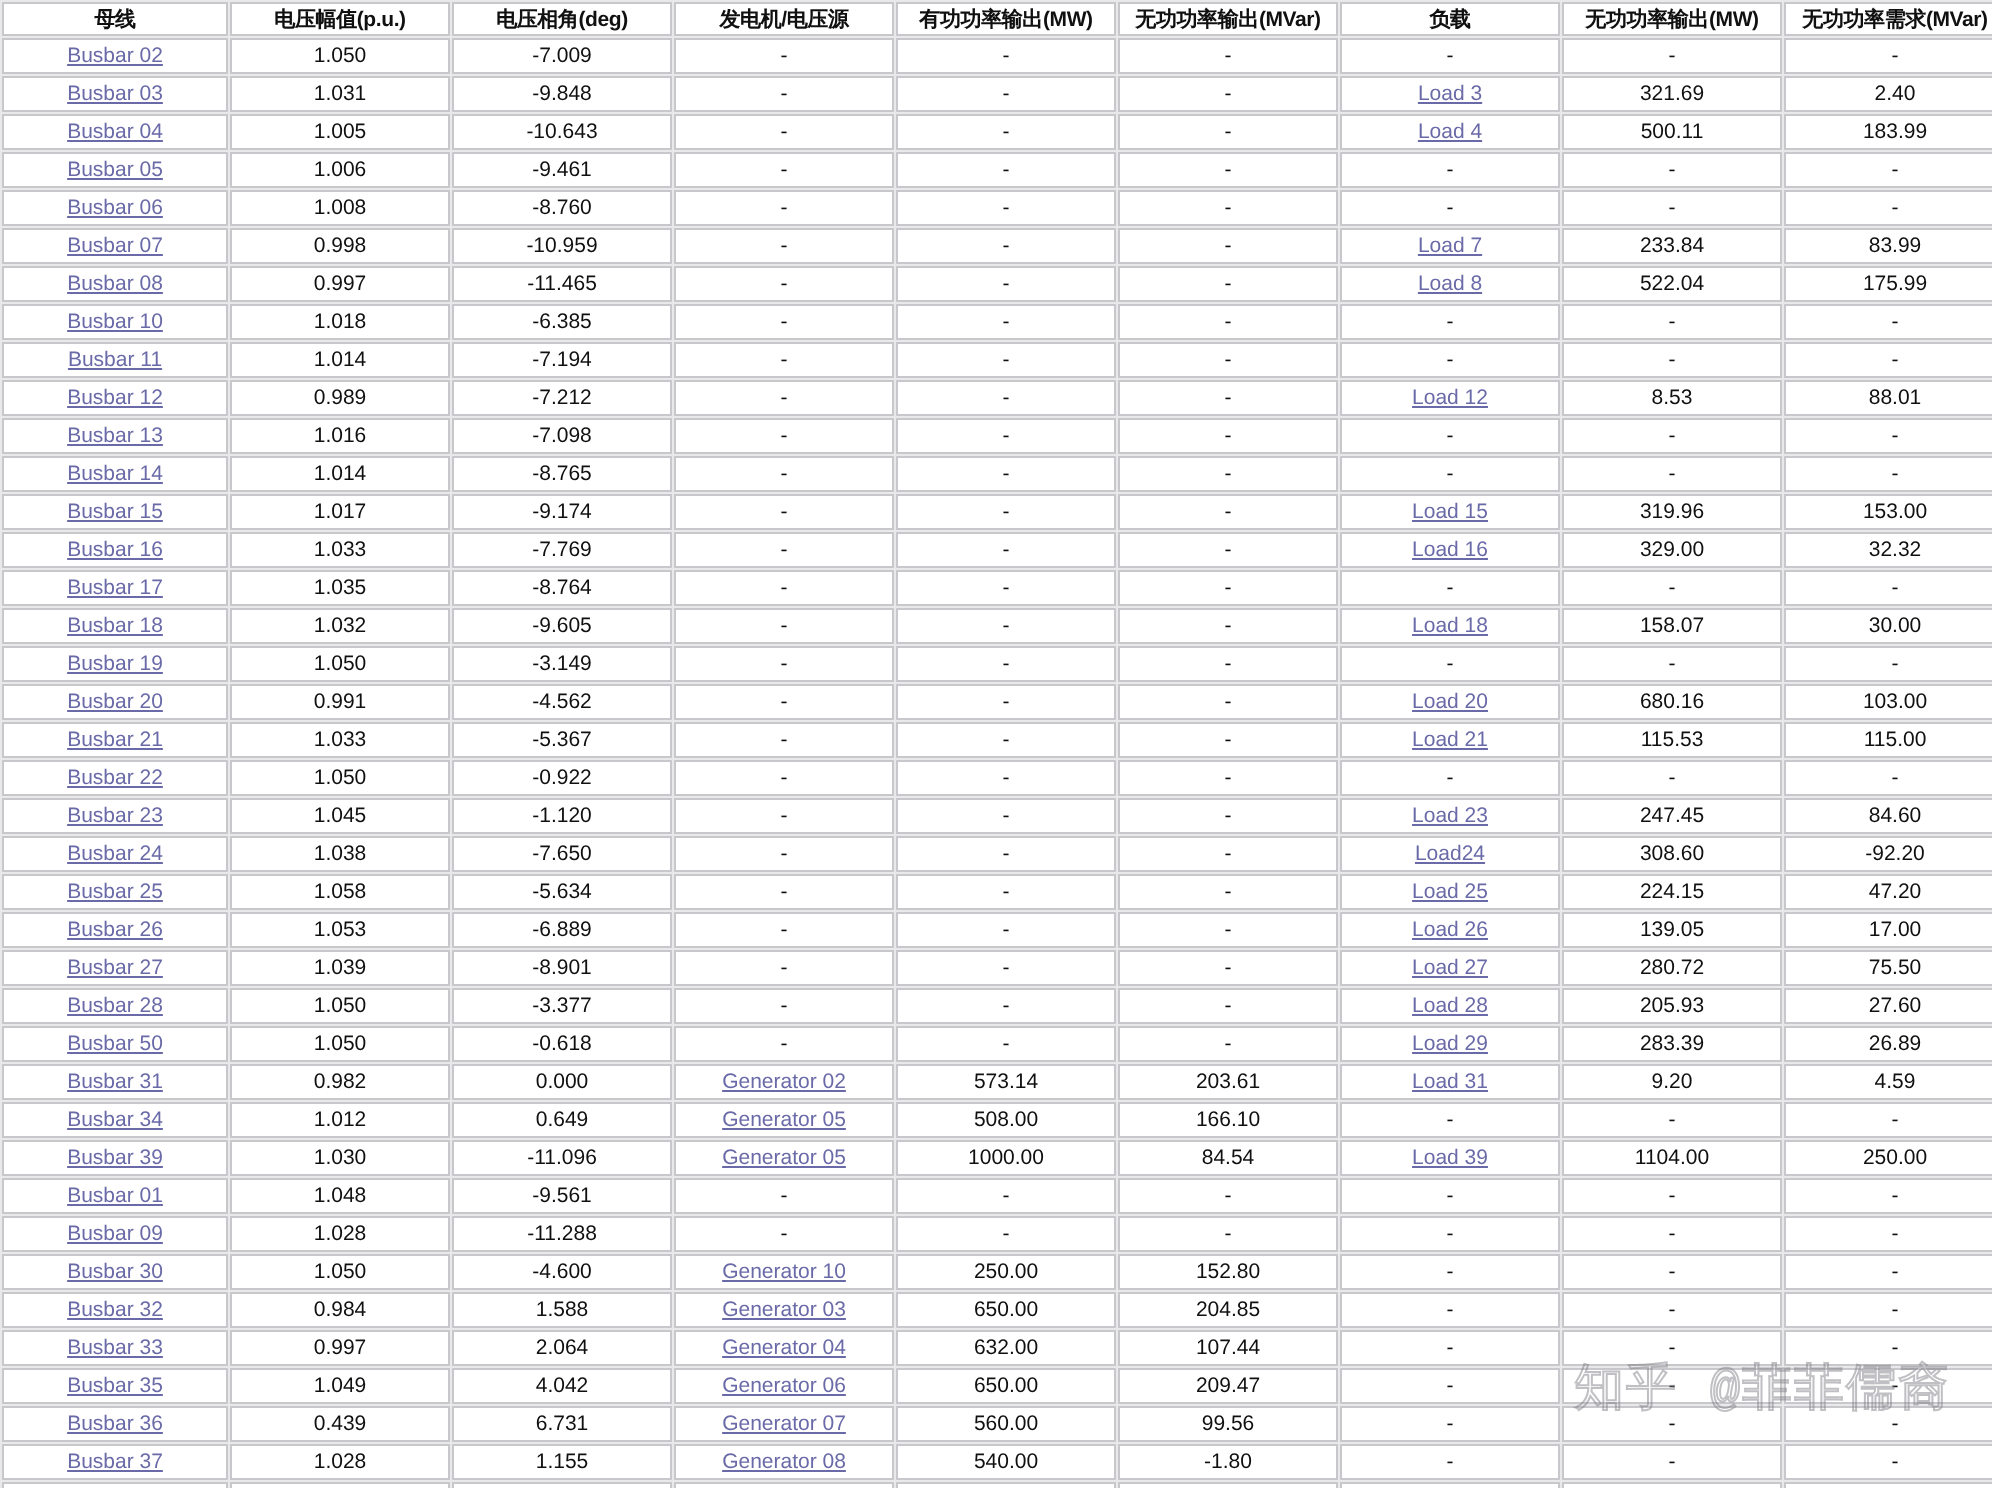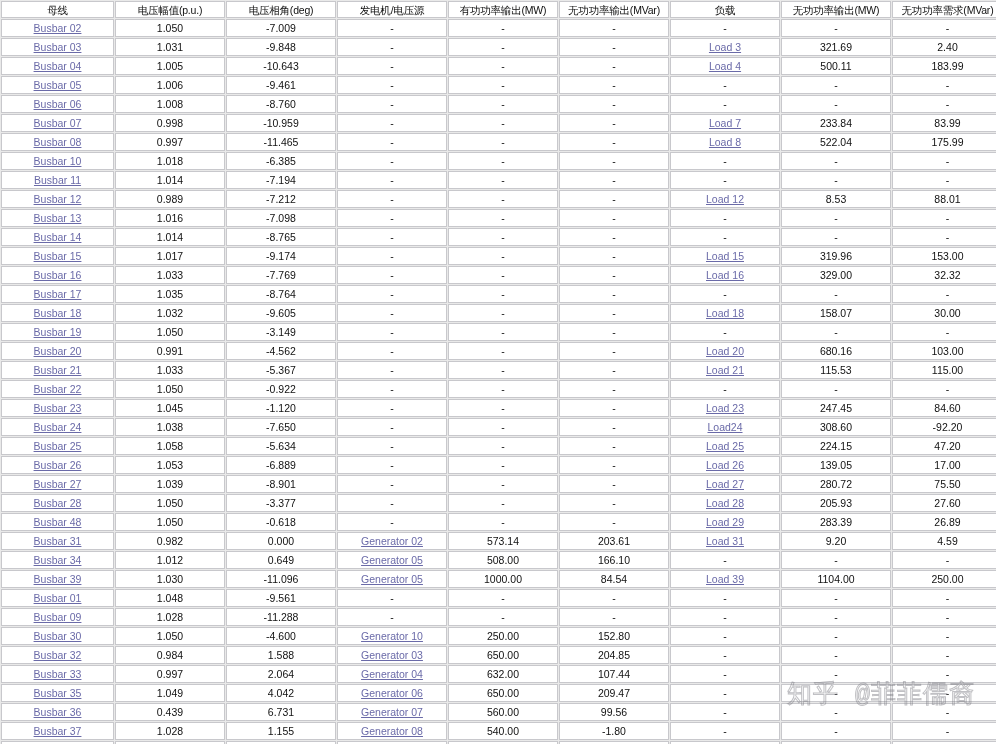--- a/index.html
+++ b/index.html
@@ -28,21 +28,21 @@
     font-size: 10.5px;
     font-weight: normal;
     text-align: center;
     vertical-align: middle;
     color: #101010;
     white-space: nowrap;
     overflow: hidden;
     line-height: 14px;
   }
   #grid thead th {
-    font-weight: normal;
+    font-weight: bold;
     font-size: 10.5px;
     height: 15px;
     letter-spacing: -0.2px;
   }
   .lnk {
     color: #6a6aa8;
     text-decoration: underline;
     cursor: pointer;
     font-size: 10.5px;
   }
@@ -387,21 +387,21 @@
         <td>1.050</td>
         <td>-3.377</td>
         <td class="dash">-</td>
         <td class="dash">-</td>
         <td class="dash">-</td>
         <td><span class="lnk">Load 28</span></td>
         <td>205.93</td>
         <td>27.60</td>
       </tr>
       <tr>
-        <td><span class="lnk">Busbar 48</span></td>
+        <td><span class="lnk">Busbar 50</span></td>
         <td>1.050</td>
         <td>-0.618</td>
         <td class="dash">-</td>
         <td class="dash">-</td>
         <td class="dash">-</td>
         <td><span class="lnk">Load 29</span></td>
         <td>283.39</td>
         <td>26.89</td>
       </tr>
       <tr>

